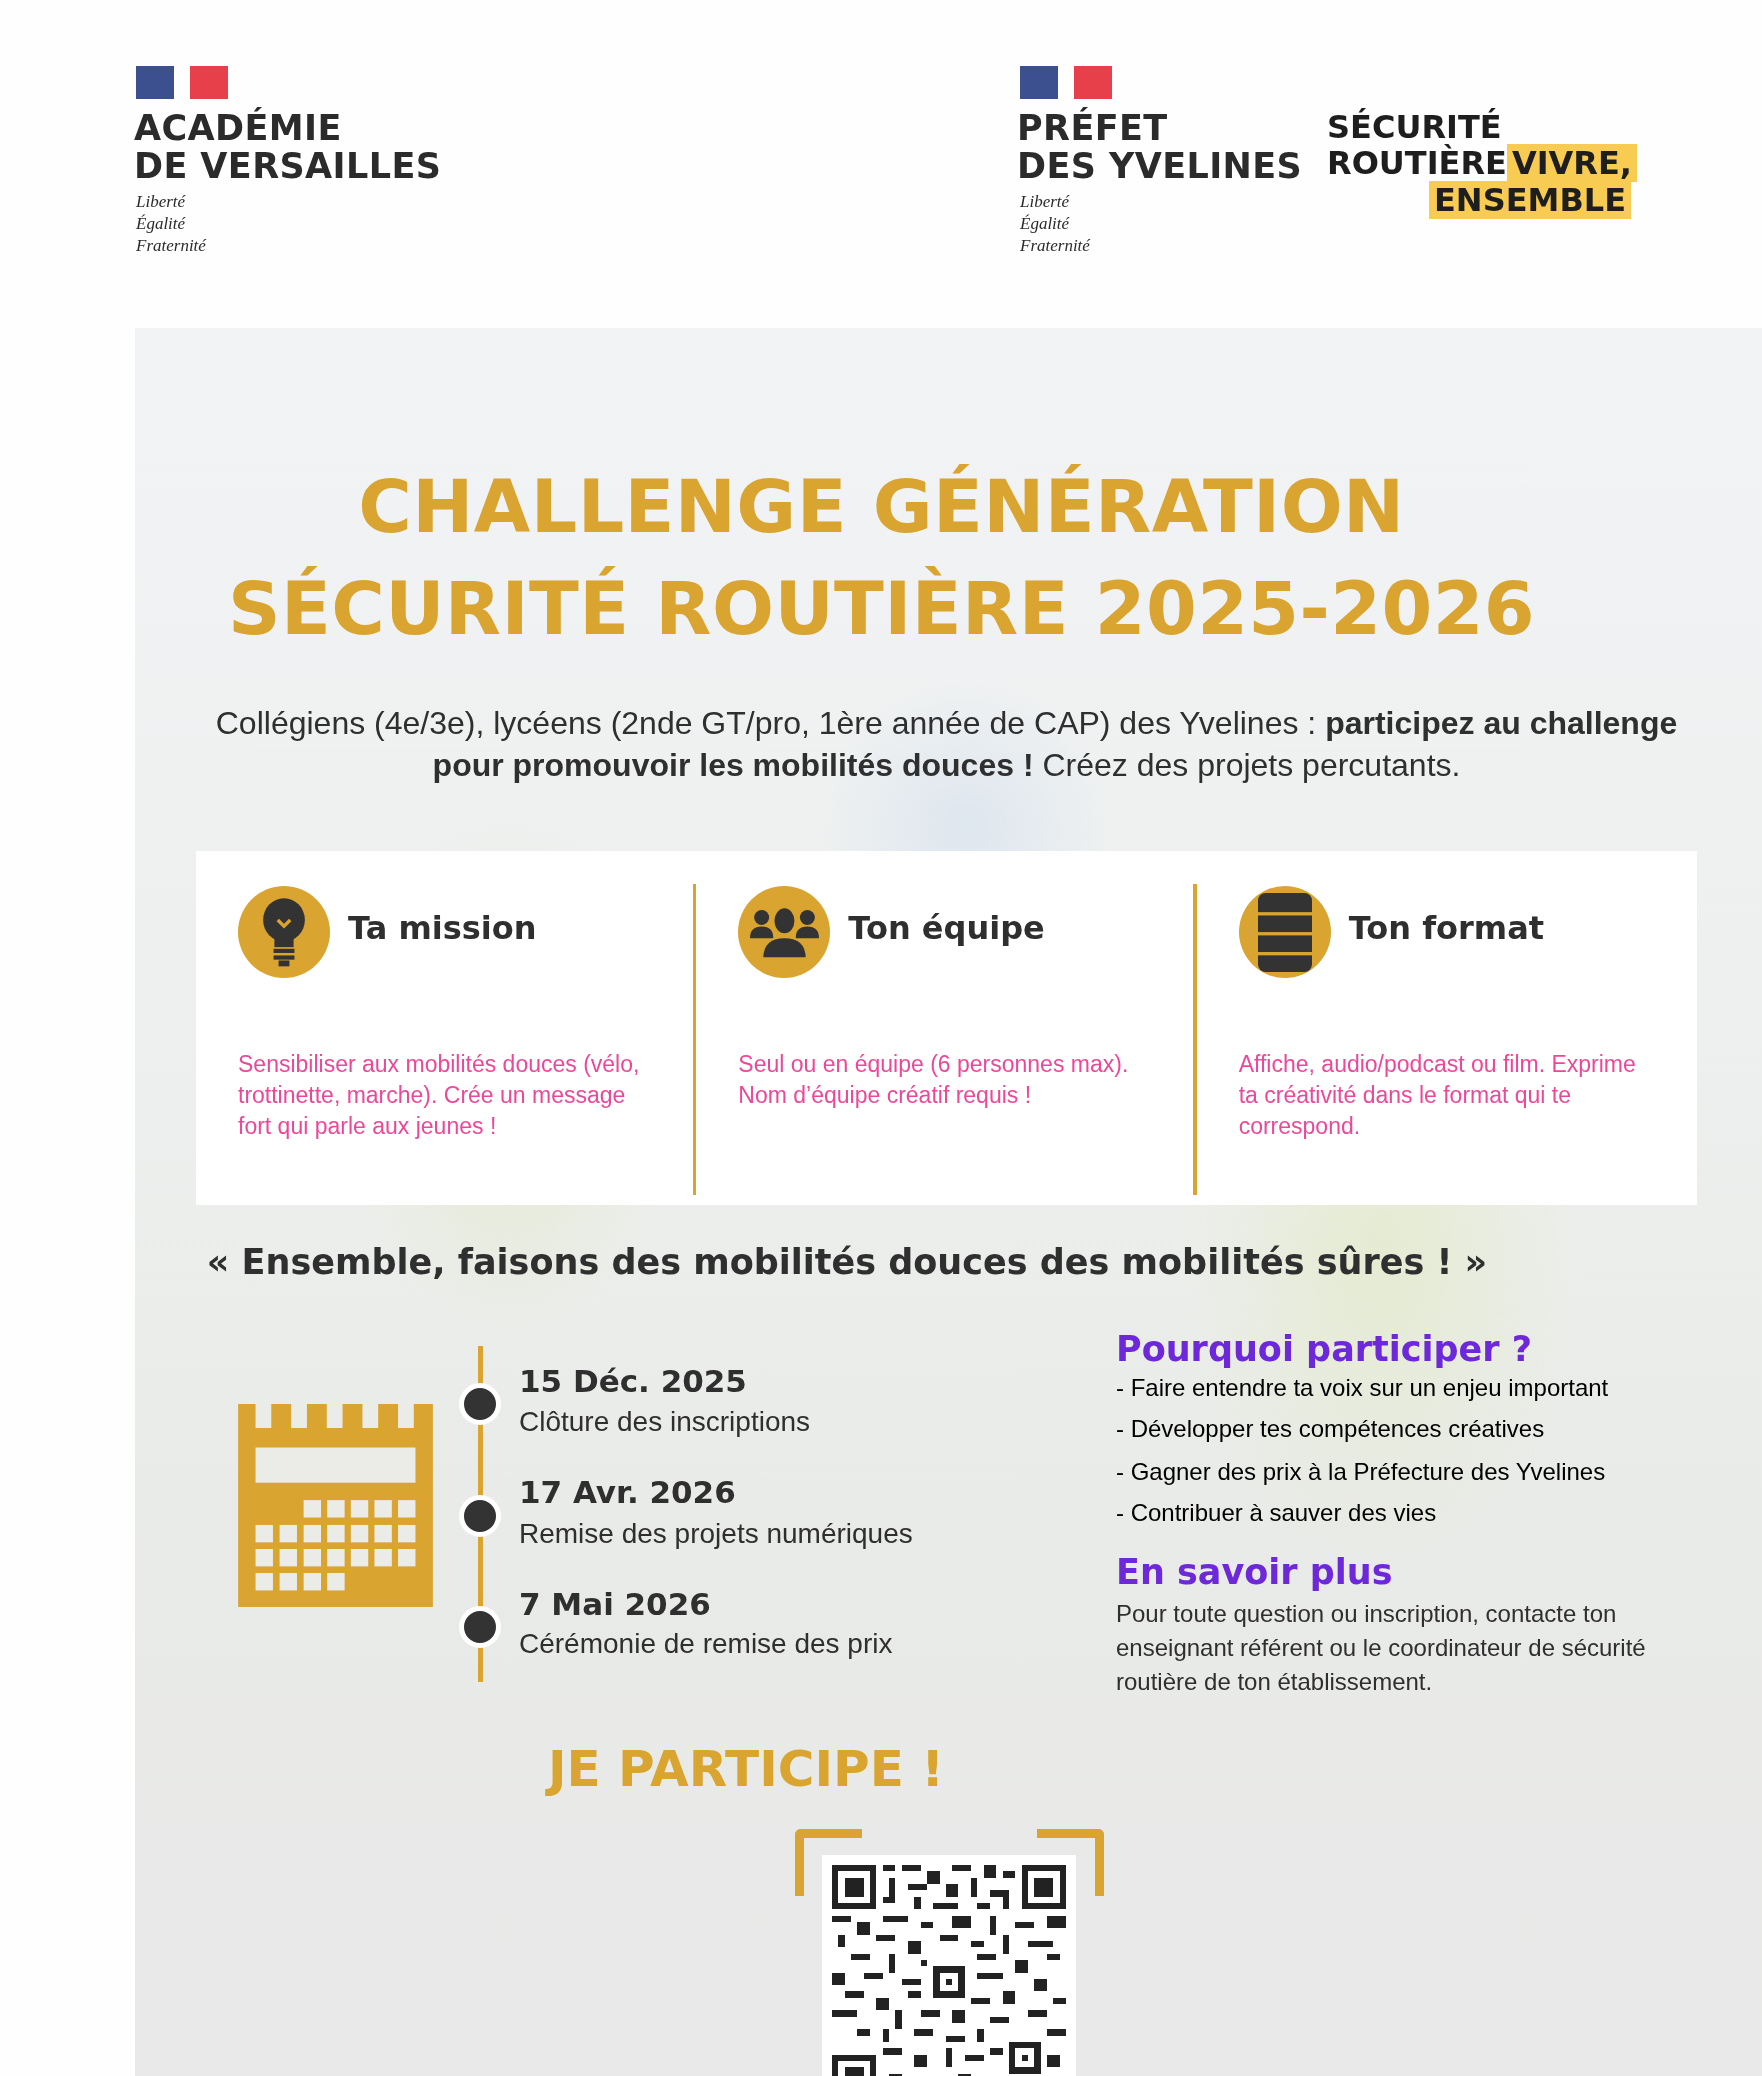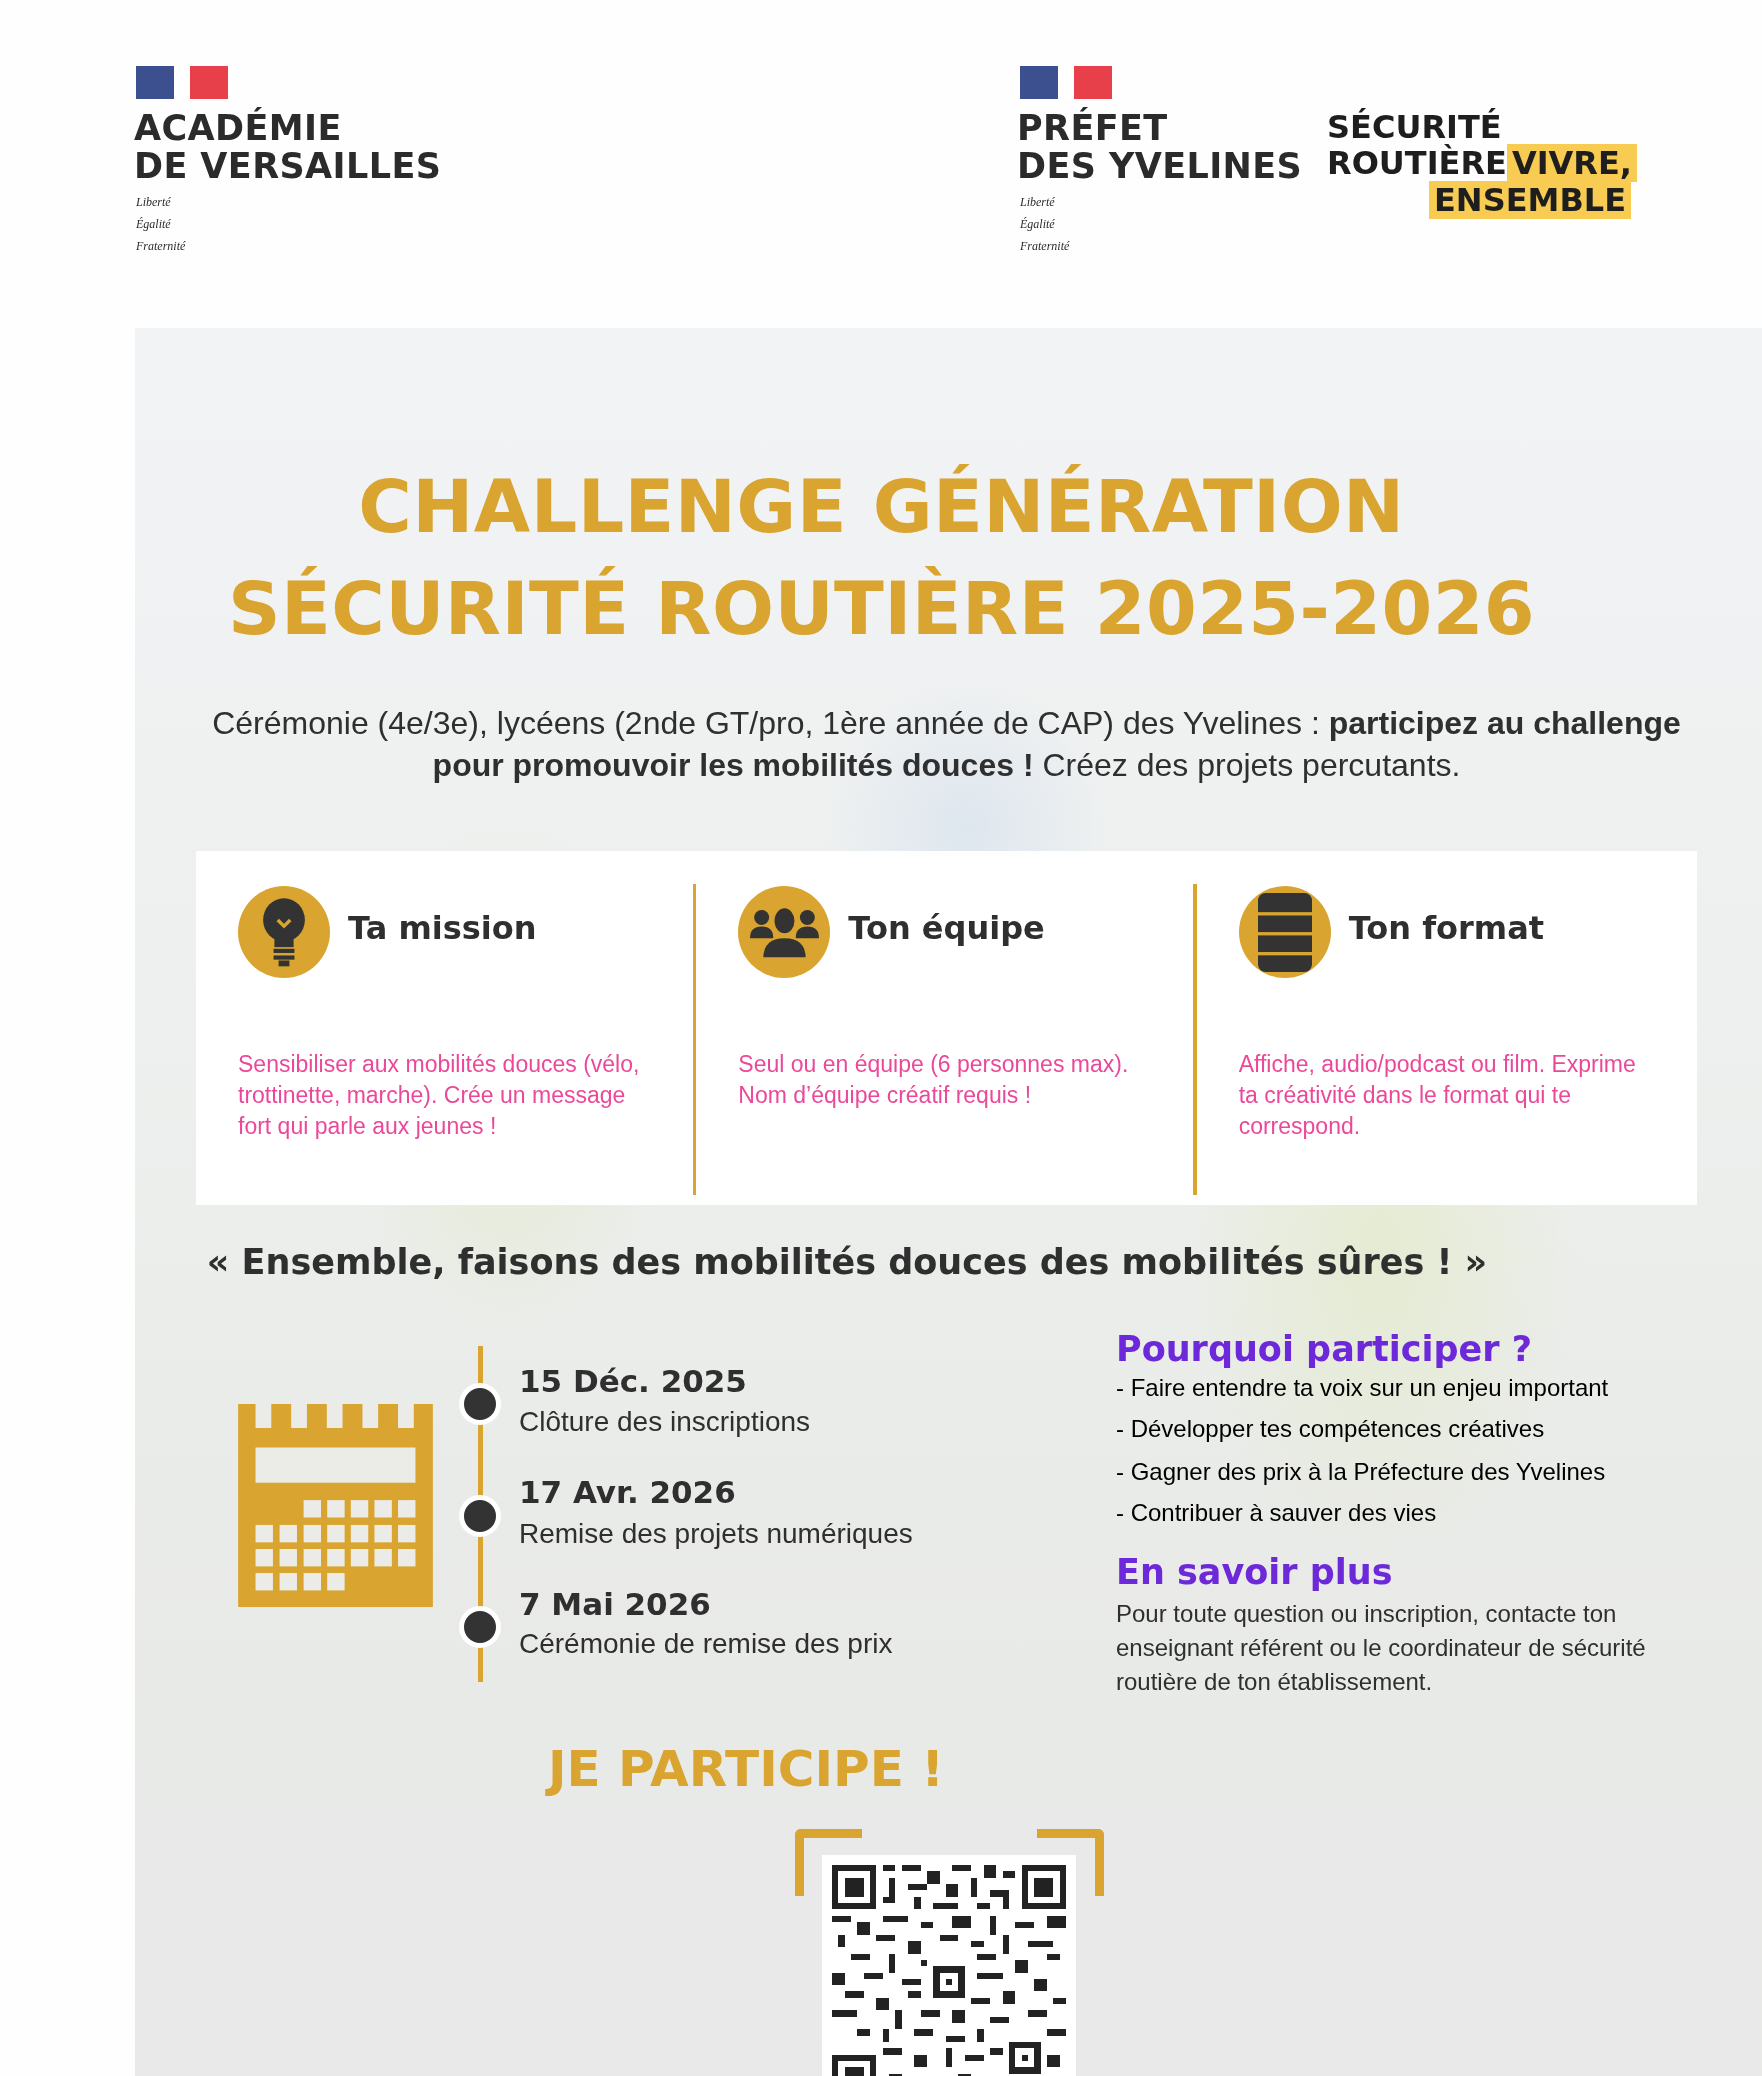--- a/index.html
+++ b/index.html
@@ -15,21 +15,21 @@
   .flag .b { flex: 1; background: #3c4f8f; }
   .flag .w { width: 16.6px; background: #ffffff; border-radius: 50% 10% 10% 50%; }
   .flag .r { flex: 1; background: #e8404a; }
   .logo-title {
     position: absolute; font-family: "DejaVu Sans", sans-serif; font-weight: bold;
     font-size: 35px; line-height: 38px; color: #2b2b2b; letter-spacing: 0.4px;
     white-space: pre-line;
   }
   .motto {
     position: absolute; font-family: "Liberation Serif", "DejaVu Serif", serif;
-    font-style: italic; font-size: 12px; line-height: 22px; color: #2b2b2b;
+    font-style: italic; font-size: 17px; line-height: 22px; color: #2b2b2b;
     white-space: pre-line;
   }
   .sr-title { position: absolute; font-family: "DejaVu Sans", sans-serif; font-weight: bold;
     font-size: 32px; line-height: 37px; color: #1e1e1e; }
   .sr-hl { background: #f8cc52; padding: 0 5px; }
 
   
   .panel {
     position: absolute; left: 135px; top: 328px; width: 1628px; height: 1964px;
     background:
@@ -155,21 +155,21 @@
 </div>
 
 <div class="panel">
   <div class="road-sign"></div>
 </div>
 
 <div class="main-title" style="top:457px;">CHALLENGE GÉNÉRATION</div>
 <div class="main-title" style="top:559px;">SÉCURITÉ ROUTIÈRE 2025-2026</div>
 
 <div class="intro" style="top:702px;">
-  <span>Cérémonie (4e/3e), lycéens (2nde GT/pro, 1ère année de CAP) des Yvelines : </span><b>participez au challenge pour promouvoir les mobilités douces !</b><span> Créez des projets percutants.</span>
+  <span>Collégiens (4e/3e), lycéens (2nde GT/pro, 1ère année de CAP) des Yvelines : </span><b>participez au challenge pour promouvoir les mobilités douces !</b><span> Créez des projets percutants.</span>
 </div>
 
 <div class="cards">
   <div class="card">
     <div class="icon-circle">
       <svg width="46" height="71" viewBox="0 0 110 170">
         <ellipse cx="55" cy="55" rx="50" ry="52" fill="#333"></ellipse>
         <rect x="32" y="90" width="46" height="30" fill="#333"></rect>
         <polyline points="40,55 55,70 70,55" fill="none" stroke="#d9a42f" stroke-width="8"></polyline>
         <rect x="30" y="124" width="50" height="10" fill="#333"></rect>

